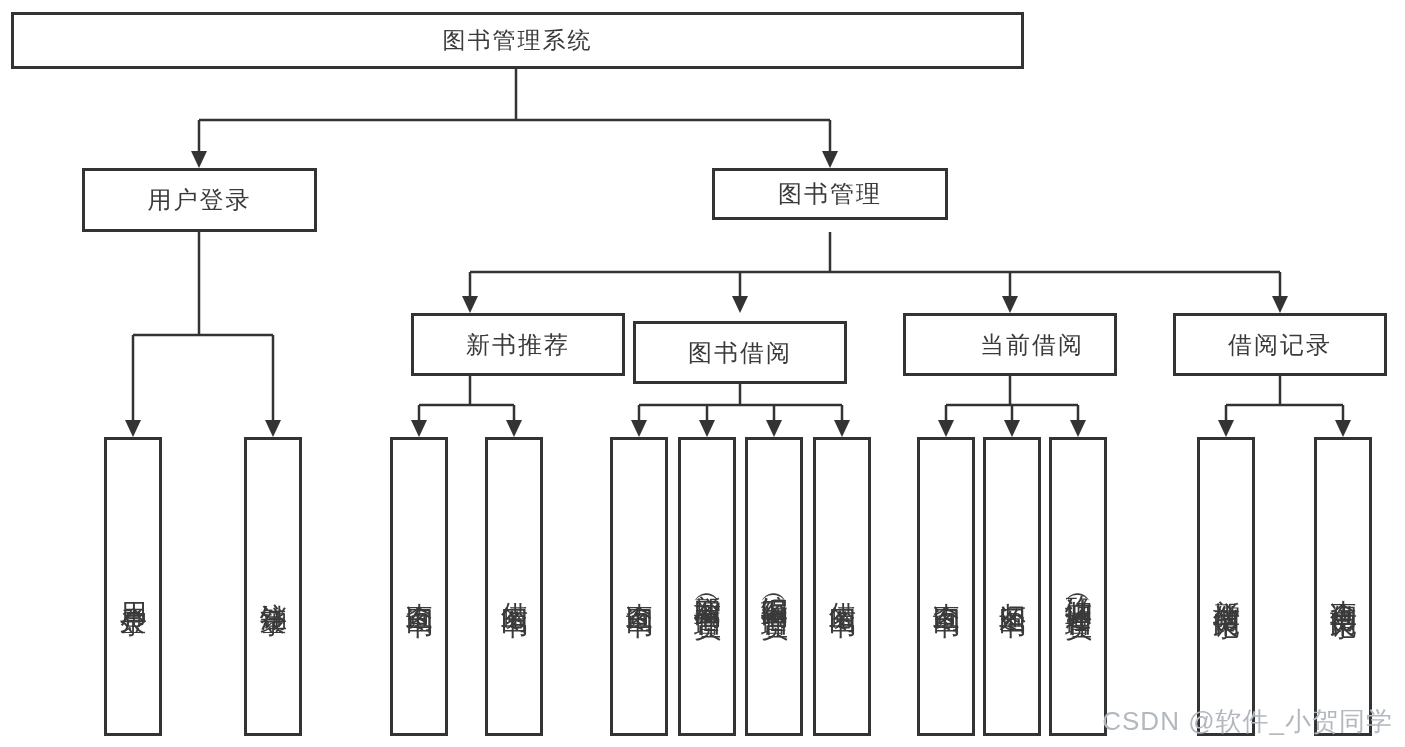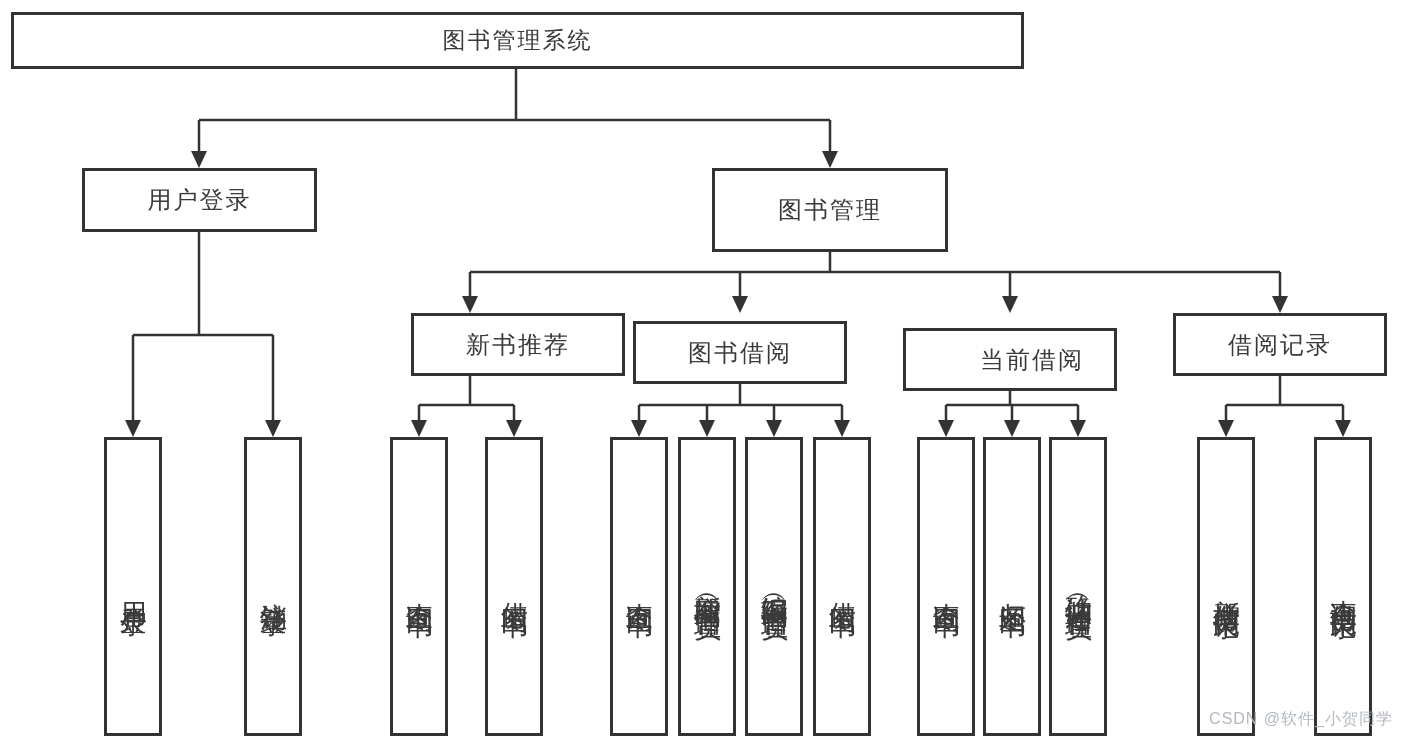--- a/index.html
+++ b/index.html
@@ -34,22 +34,22 @@
   .vtext{
     writing-mode:vertical-rl;
     text-orientation:mixed;
     letter-spacing:3px;
     line-height:1;
     white-space:nowrap;
   }
   .watermark{
     position:absolute;
     right:12px;
-    bottom:17px;
-    font-size:16px;
+    bottom:8px;
+    font-size:26px;
     color:var(--wm);
     letter-spacing:1px;
     pointer-events:none;
     margin-left:32px;
   }
 </style>
 </head>
 <body>
 
 <div id="stage">
@@ -86,31 +86,31 @@
     </g>
   </svg>
 
   <div class="node node-h node-root" style="left:11px;top:12px;width:1013px;height:57px;">
     <span>图书管理系统</span>
   </div>
 
   <div class="node node-h" style="left:82px;top:168px;width:235px;height:64px;">
     <span>用户登录</span>
   </div>
-  <div class="node node-h" style="left:712px;top:168px;width:236px;height:84px;">
+  <div class="node node-h" style="left:712px;top:168px;width:236px;height:52px;">
     <span>图书管理</span>
   </div>
 
   <div class="node node-h" style="left:363px;top:313px;width:214px;height:63px;margin-left:48px;">
     <span>新书推荐</span>
   </div>
   <div class="node node-h" style="left:633px;top:313px;width:214px;height:63px;margin-top:8px;">
     <span>图书借阅</span>
   </div>
-  <div class="node node-h" style="left:903px;top:328px;width:214px;height:63px;padding-left:44px;">
+  <div class="node node-h" style="left:903px;top:313px;width:214px;height:63px;padding-left:44px;">
     <span>当前借阅</span>
   </div>
   <div class="node node-h" style="left:1173px;top:313px;width:214px;height:63px;font-family:Liberation Serif, serif;">
     <span>借阅记录</span>
   </div>
 
   <div class="node node-v" style="left:104px;top:437px;width:58px;height:299px;">
     <span class="vtext">用户登录</span>
   </div>
   <div class="node node-v" style="left:244px;top:437px;width:58px;height:299px;">

